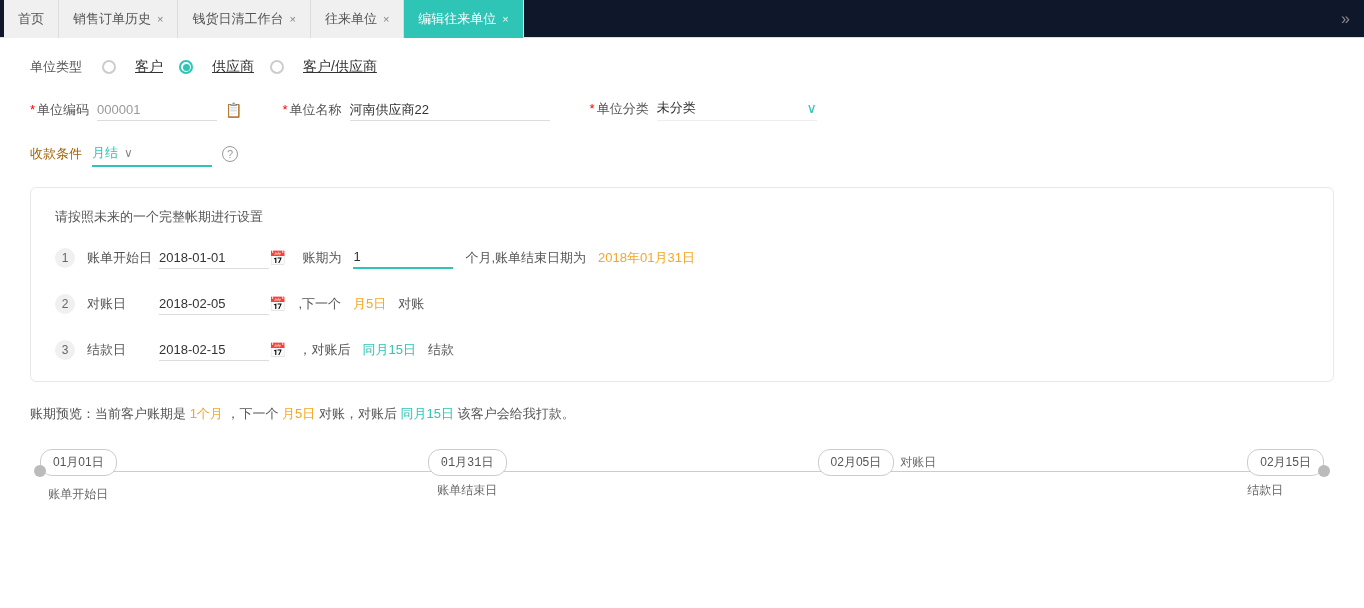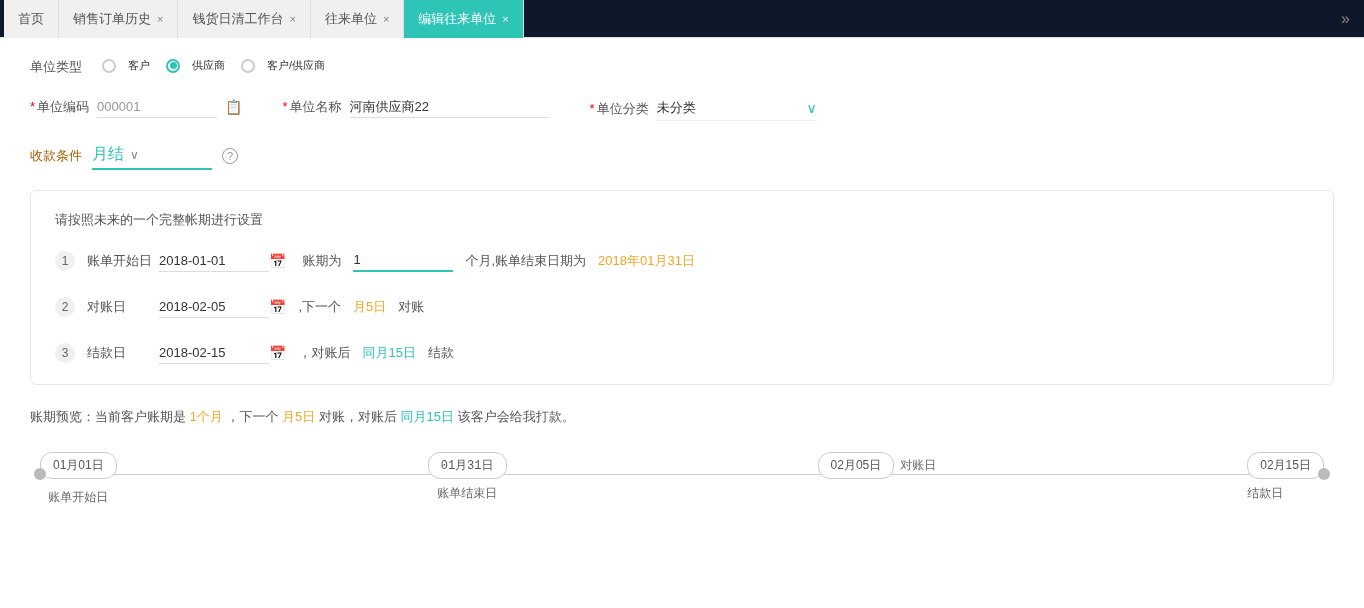--- a/index.html
+++ b/index.html
@@ -52,21 +52,21 @@
     
     .content {
       background: #fff;
       padding: 20px 30px;
       min-height: calc(100vh - 38px);
     }
 
     
     .form-row {
       display: flex;
-      align-items: flex-start;
+      align-items: flex-end;
       margin-bottom: 20px;
       gap: 20px;
     }
     .form-label {
       color: #555;
       white-space: nowrap;
       font-size: 13px;
     }
     .required-star {
       color: red;
@@ -75,23 +75,24 @@
 
     
     .radio-group {
       display: flex;
       align-items: center;
       gap: 16px;
     }
     .radio-item {
       display: flex;
       align-items: center;
-      gap: 12px;
-      cursor: pointer;
-      font-size: 11px;
+      gap: 19px;
+      cursor: pointer;
+      font-size: 14px;
+      text-decoration: underline;
     }
     .radio-circle {
       width: 14px;
       height: 14px;
       border-radius: 50%;
       border: 2px solid #ccc;
       display: flex;
       align-items: center;
       justify-content: center;
     }
@@ -148,21 +149,21 @@
     .payment-dropdown {
       display: flex;
       align-items: center;
       border-bottom: 2px solid #2ec4b6;
       padding: 3px 0;
       gap: 6px;
       min-width: 120px;
     }
     .payment-value {
       color: #2ec4b6;
-      font-size: 16px;
+      font-size: 13px;
     }
     .help-circle {
       width: 16px;
       height: 16px;
       border-radius: 50%;
       border: 1px solid #999;
       display: flex;
       align-items: center;
       justify-content: center;
       font-size: 11px;

